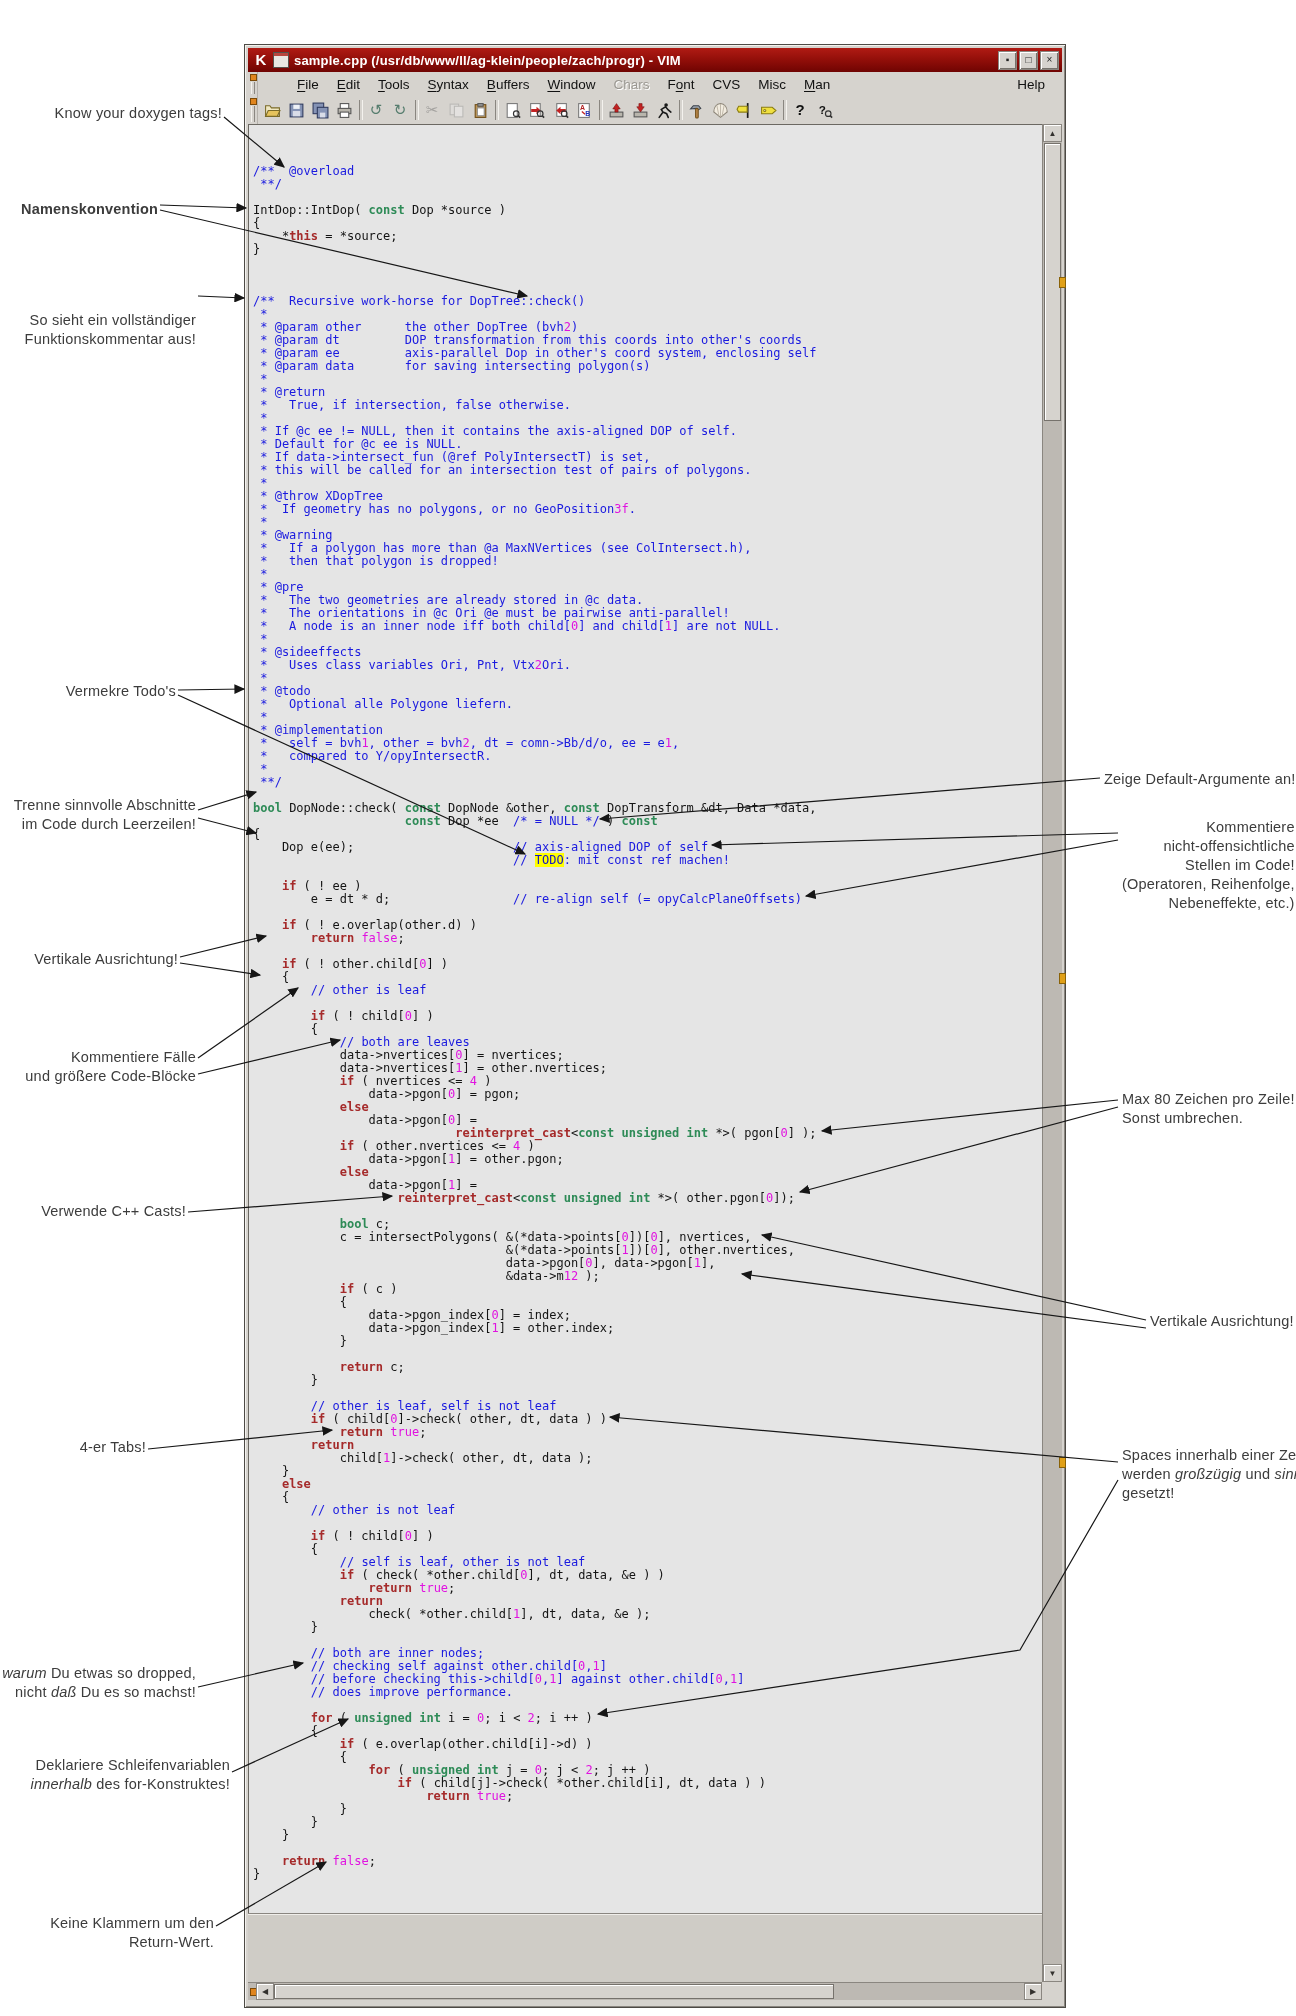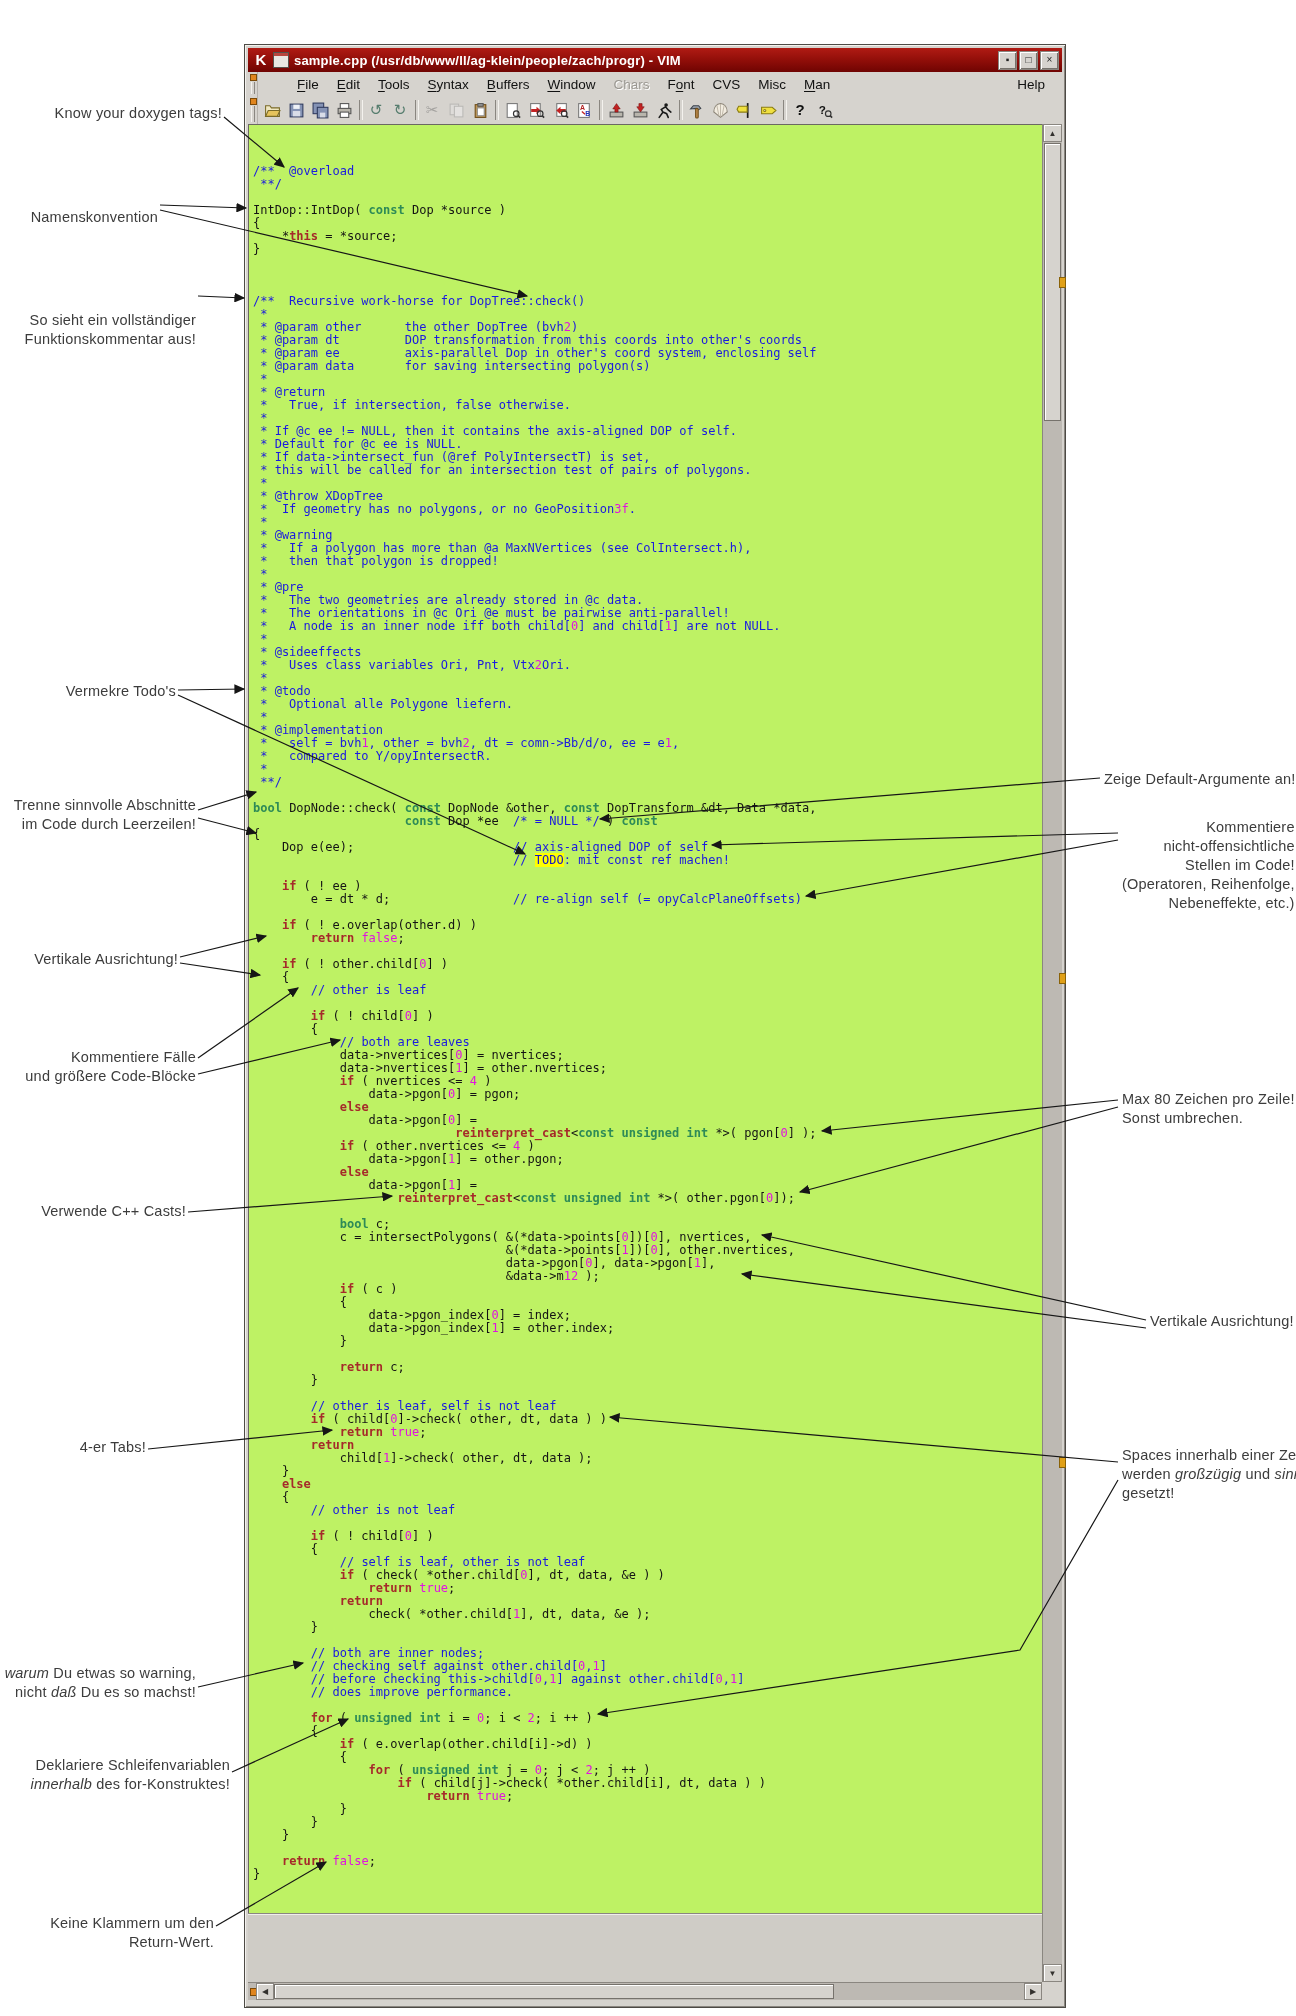--- a/index.html
+++ b/index.html
@@ -36,21 +36,21 @@
        display:flex;align-items:center;border-bottom:1px solid #b5b1ab;}
   .tool{width:24px;height:24px;display:flex;align-items:center;justify-content:center;}
   .tool svg{width:17px;height:17px;}
   .tool .gi{font-size:15px;line-height:16px;}
   .tool.disabled{opacity:.45;filter:grayscale(1);}
   .tsep{width:8px;height:20px;position:relative;}
   .tsep:after{content:"";position:absolute;left:3px;top:0;bottom:0;width:2px;
        border-left:1px solid #8a8680;border-right:1px solid #f4f2ee;}
   
   #client{position:absolute;left:3px;top:79px;width:814px;height:1876px;background:#d6d3ce;}
-  #textarea{position:absolute;left:0;top:0;width:794px;height:1789px;background:#bef264;
+  #textarea{position:absolute;left:0;top:0;width:794px;height:1789px;background:#e5e5e5;
        border-left:1px solid #6b6862;border-top:1px solid #6b6862;box-sizing:border-box;}
   #filler{position:absolute;left:0;top:1789px;width:794px;height:69px;background:#cfccc6;
        border-top:1px solid #8a8680;box-shadow:inset 0 1px 0 #f0eeea;}
   #code{position:absolute;left:4px;top:1px;font-family:"DejaVu Sans Mono","Liberation Mono",monospace;
        font-size:12px;line-height:13px;color:#141414;}
   .cl{height:13px;white-space:pre;}
   .sp{white-space:pre;}
   .sc{color:#1a1adf;}                               
   .sk{color:#a52a2a;font-weight:bold;}              
   .st{color:#2e8b57;font-weight:bold;}              
@@ -416,21 +416,21 @@
 
     <span class="frametick" style="right:-1px;top:232px;"></span>
     <span class="frametick" style="right:-1px;top:928px;"></span>
     <span class="frametick" style="right:-1px;top:1412px;"></span>
   </div>
 
   <div id="notes">
       <div class="note r-align" style="top: 104px; right: 1074px;">
         <div><span>Know your doxygen tags!</span></div>
       </div>
-      <div class="note r-align" style="top: 208px; right: 1138px;">
+      <div class="note r-align" style="top: 200px; right: 1138px; font-weight: bold;">
         <div><span>Namenskonvention</span></div>
       </div>
       <div class="note r-align" style="top: 280px; right: 1100px; margin-top: 31px;">
         <div><span>So sieht ein vollständiger</span></div>
         <div><span>Funktionskommentar aus!</span></div>
       </div>
       <div class="note r-align" style="top: 682px; right: 1120px;">
         <div><span>Vermekre Todo's</span></div>
       </div>
       <div class="note r-align" style="top: 796px; right: 1100px;">
@@ -444,21 +444,21 @@
         <div><span>Kommentiere Fälle</span></div>
         <div><span>und größere Code-Blöcke</span></div>
       </div>
       <div class="note r-align" style="top: 1202px; right: 1110px;">
         <div><span>Verwende C++ Casts!</span></div>
       </div>
       <div class="note r-align" style="top: 1438px; right: 1150px; margin-left: 29px;">
         <div><span>4-er Tabs!</span></div>
       </div>
       <div class="note r-align" style="top: 1664px; right: 1100px;">
-        <div><span>Erkläre, </span><span class="it">warum</span><span> Du etwas so warning,</span></div>
+        <div><span>Erkläre, </span><span class="it">warum</span><span> Du etwas so dropped,</span></div>
         <div><span>nicht </span><span class="it">daß</span><span> Du es so machst!</span></div>
       </div>
       <div class="note r-align" style="top: 1756px; right: 1066px; margin-left: 8px;">
         <div><span>Deklariere Schleifenvariablen</span></div>
         <div><span class="it">innerhalb</span><span> des for-Konstruktes!</span></div>
       </div>
       <div class="note r-align" style="top: 1914px; right: 1082px;">
         <div><span>Keine Klammern um den</span></div>
         <div><span>Return-Wert.</span></div>
       </div>

